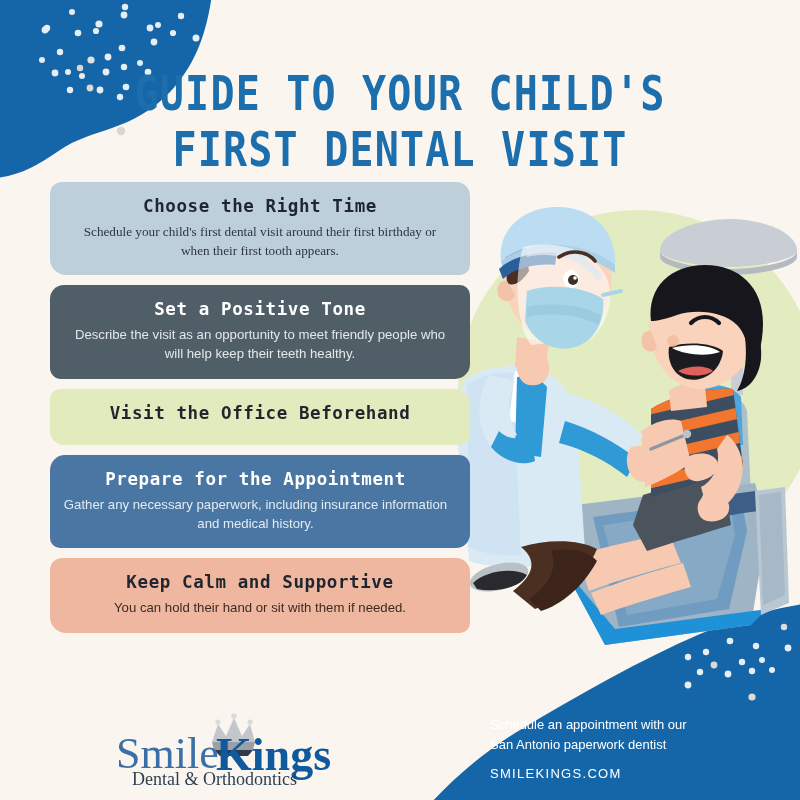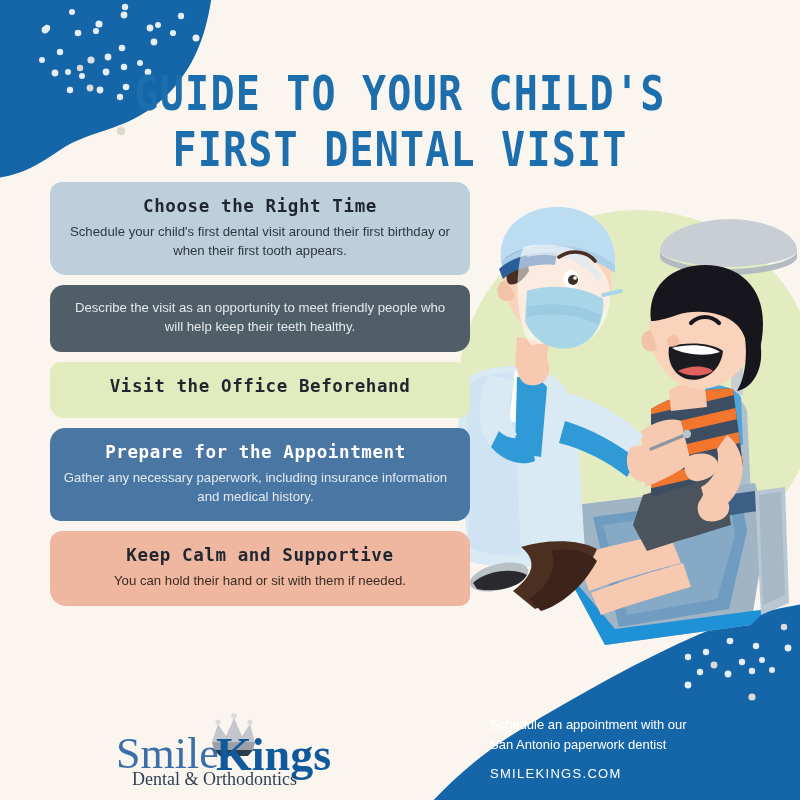--- a/index.html
+++ b/index.html
@@ -55,21 +55,21 @@
     letter-spacing: 0.6px;
     margin-bottom: 7px;
   }
   .card-body {
     font-family: "Liberation Sans", sans-serif;
     font-size: 13.2px;
     line-height: 1.42;
   }
   .card.c1 { background: #bdcfdb; }
   .card.c1 .card-title { color: #1f2630; }
-  .card.c1 .card-body  { color: #2e3740; }
+  .card.c1 .card-body  { color: #2e3740; font-family: Liberation Serif, serif; }
 
   .card.c2 { background: #505e68; border-radius: 14px 10px 15px 11px; }
   .card.c2 .card-title { color: #ffffff; }
   .card.c2 .card-body  { color: #e3e8ea; }
 
   .card.c3 { background: #e2ebbd; border-radius: 10px 15px 11px 14px; }
   .card.c3 .card-title { color: #1f2630; }
   .card.c3 .card-body  { color: #3a4230; }
 
   .card.c4 { background: #4a76a3; border-radius: 15px 11px 14px 10px; padding-left: 9px; }
@@ -311,20 +311,21 @@
     <div class="title-line l1">Guide to Your Child's</div>
     <div class="title-line l2">First Dental Visit</div>
   </div>
 
   <div class="cards">
     <div class="card c1">
       <div class="card-title">Choose the Right Time</div>
       <div class="card-body">Schedule your child's first dental visit around their first birthday or when their first tooth appears.</div>
     </div>
     <div class="card c2">
+      <div class="card-title">Set a Positive Tone</div>
       <div class="card-body">Describe the visit as an opportunity to meet friendly people who will help keep their teeth healthy.</div>
     </div>
     <div class="card c3">
       <div class="card-title">Visit the Office Beforehand</div>
     </div>
     <div class="card c4">
       <div class="card-title">Prepare for the Appointment</div>
       <div class="card-body">Gather any necessary paperwork, including insurance information and medical history.</div>
     </div>
     <div class="card c5">

